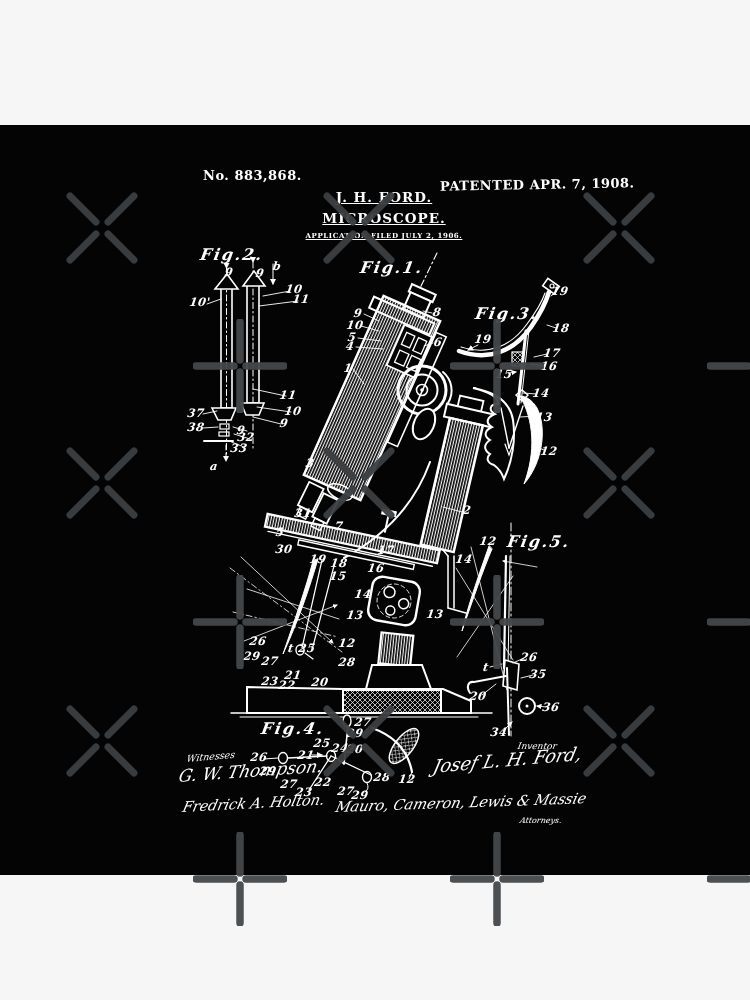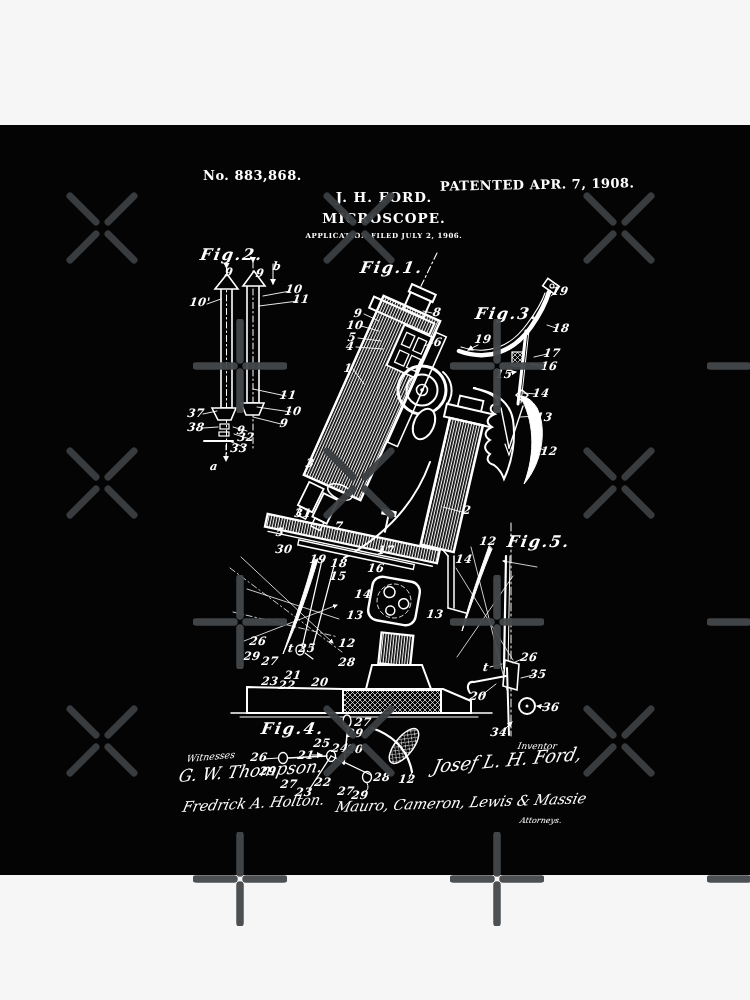--- a/index.html
+++ b/index.html
@@ -6,21 +6,21 @@
   .page{position:relative;width:750px;height:1000px;background:#f6f6f6;overflow:hidden;
         font-family:"DejaVu Serif",serif;}
   .art-plate{position:absolute;left:0;top:125px;width:750px;height:750px;background:#040404;}
   .drawing-svg{position:absolute;left:0;top:125px;width:750px;height:750px;}
   .overlay{position:absolute;left:0;top:0;width:750px;height:1000px;}
   .overlay *{position:absolute;color:#fff;white-space:nowrap;}
 
   .patent-number{left:203px;top:168px;font-size:13px;font-weight:bold;letter-spacing:.5px;}
   .patented-date{left:440px;top:177px;font-size:13px;font-weight:bold;letter-spacing:.5px;transform:rotate(-1deg);}
   .center-block{left:295px;top:189px;width:178px;text-align:center;}
-  .center-block *{position:static;display:block;}
+  .center-block *{position:static;display:block;text-decoration:underline;}
   .inventor-name{font-size:13.5px;font-weight:bold;letter-spacing:1px;}
   .invention-title{font-size:13.5px;font-weight:bold;letter-spacing:1px;margin-top:5px;}
   .application-note{font-size:7px;font-weight:bold;letter-spacing:.6px;margin-top:5px;}
 
   .fig-label{position:absolute;transform:translate(-50%,-50%) skewX(-10deg);color:#fff;
              font-size:16px;font-style:italic;font-weight:600;letter-spacing:2px;}
   .part-label{position:absolute;transform:translate(-50%,-50%) skewX(-8deg);color:#fff;
               font-size:11.5px;font-style:italic;font-weight:600;letter-spacing:.5px;}
 
   .sig{font-style:italic;transform-origin:left bottom;}

